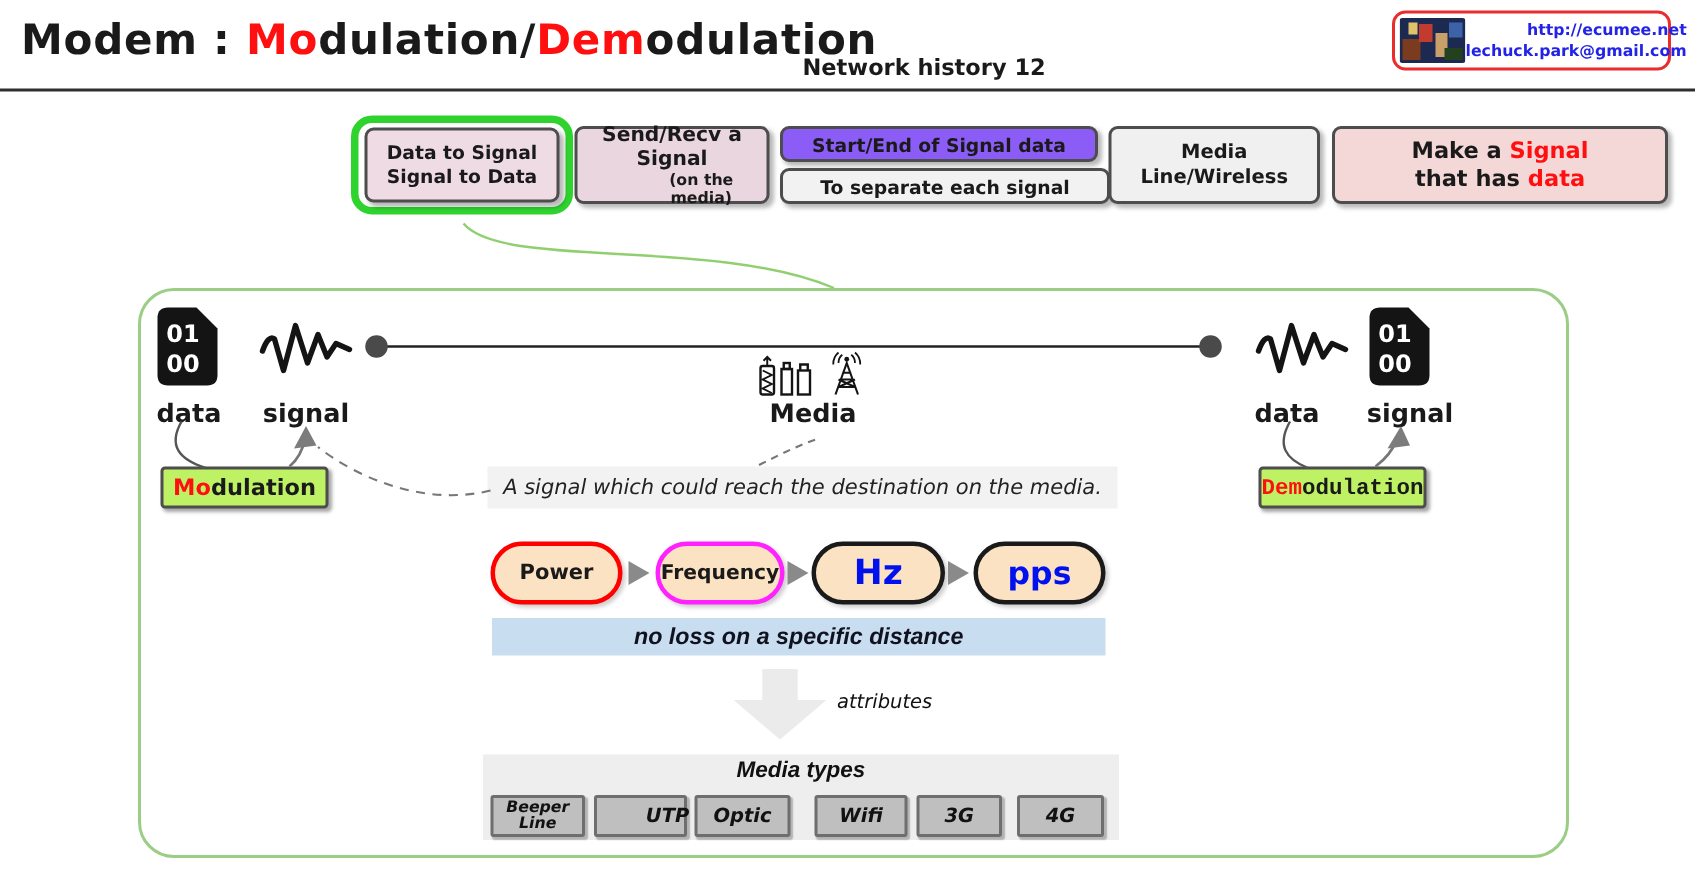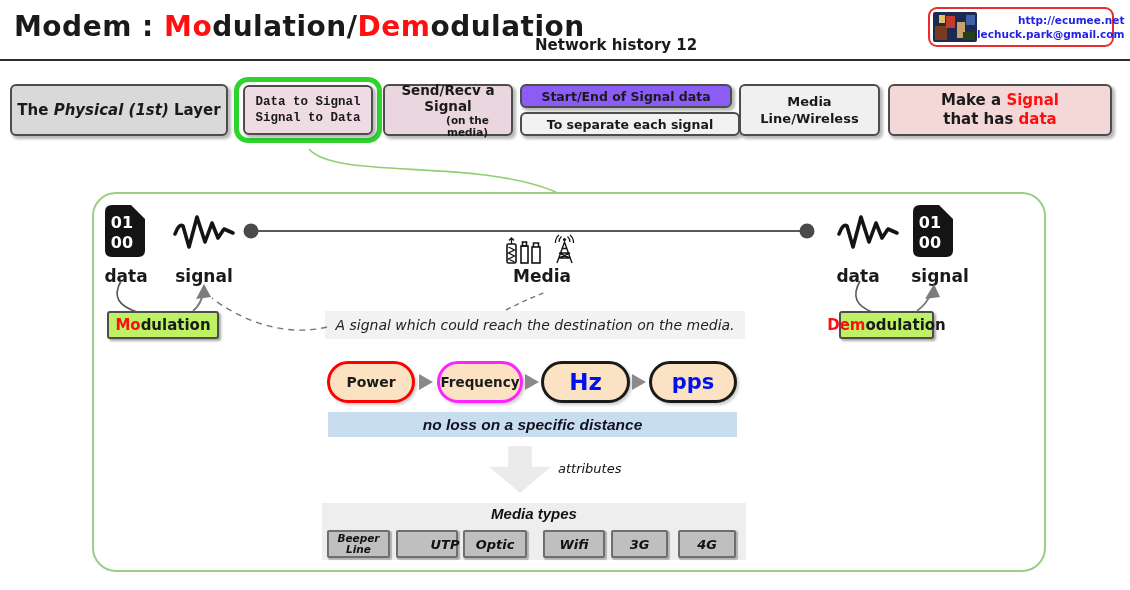--- a/index.html
+++ b/index.html
@@ -12,21 +12,21 @@
   .subtitle { position:absolute; left:535px; top:36px; font-size:15px; font-weight:bold; color:#1a1a1a; }
   .divider { position:absolute; left:0; top:59px; width:1130px; height:2px; background:#2e2e2e; }
   .contact { position:absolute; left:928px; top:7px; width:186px; height:40px; border:2px solid #e92c2c; border-radius:9px; background:#fff; display:flex; align-items:center; padding:2px 6px 2px 3px; }
   .contact .thumb { width:44px; height:30px; border-radius:2px; overflow:hidden; flex:0 0 auto; }
   .contact .lines { flex:1; text-align:right; color:#2323e8; font-weight:bold; font-size:10.5px; line-height:14px; white-space:nowrap; }
 
   
   .tbox { position:absolute; border:2.5px solid #4d4d4d; border-radius:6px; box-shadow:2.5px 2.5px 3px rgba(0,0,0,.28); display:flex; flex-direction:column; align-items:center; justify-content:center; text-align:center; color:#1a1a1a; font-weight:bold; }
   .tb1 { left:10px; top:84px; width:218px; height:52px; background:#d9d9d9; font-size:15px; }
   .ring { position:absolute; left:234px; top:77px; width:148px; height:66px; border:5px solid #2ed32e; border-radius:14px; }
-  .tb2 { left:243px; top:85px; width:130px; height:50px; background:#efdbe3; font-size:12.5px; line-height:16px;font-family:Liberation Mono, monospace; }
+  .tb2 { left:243px; top:85px; width:130px; height:50px; background:#efdbe3; font-size:12.5px; line-height:16px; }
   .tb3 { left:383px; top:84px; width:130px; height:52px; background:#e9d6de; }
   .tb3 .l1 { font-size:13.5px; } .tb3 .l2 { font-size:10.5px;margin-left:39px; }
   .tb4a { left:520px; top:84px; width:212px; height:24px; background:#8b5cf6; font-size:12.5px;align-items:center; }
   .tb4b { left:520px; top:112px; width:220px; height:24px; background:#f2f2f2; font-size:12.5px; }
   .tb5 { left:739px; top:84px; width:141px; height:52px; background:#f0f0f0; font-size:13px; line-height:17px; }
   .tb6 { left:888px; top:84px; width:224px; height:52px; background:#f4d7d7; font-size:15px; line-height:19px; }
   .tb6 .red, .modlab .red { color:#ff0f0f; }
 
   
   .container { position:absolute; left:92px; top:192px; width:954px; height:380px; border:2px solid #9bcd85; border-radius:24px; background:#fff; }
@@ -81,23 +81,20 @@
         <rect x="6" y="3" width="6" height="8" fill="#e0c26a"></rect>
         <rect x="30" y="20" width="12" height="8" fill="#23401f"></rect>
       </svg>
     </div>
     <div class="lines">
       <div>http://ecumee.net</div>
       <div>lechuck.park@gmail.com</div>
     </div>
   </div>
 
-  <div class="tbox tb1">
-    <div><span>The </span><i>Physical (1st)</i><span> Layer</span></div>
-  </div>
 
   <div class="ring"></div>
   <div class="tbox tb2">
     <div>Data to Signal</div>
     <div>Signal to Data</div>
   </div>
 
   <div class="tbox tb3">
     <div class="l1">Send/Recv a Signal</div>
     <div class="l2">(on the media)</div>
@@ -166,21 +163,21 @@
       <text x="18" y="24" text-anchor="middle" font-family="DejaVu Sans, sans-serif" font-weight="bold" font-size="16" fill="#ffffff"><tspan>01</tspan></text>
       <text x="18" y="44" text-anchor="middle" font-family="DejaVu Sans, sans-serif" font-weight="bold" font-size="16" fill="#ffffff"><tspan>00</tspan></text>
     </svg>
   </div>
   <div class="lbl" style="left:830px; top:266px; width:56px;">data</div>
   <div class="lbl" style="left:902px; top:266px; width:76px;">signal</div>
 
   <div class="modbox modlab" style="left:107px; top:311px; width:112px;">
     <span><span class="red">Mo</span><span>dulation</span></span>
   </div>
-  <div class="modbox modlab" style="left:839px; top:311px; width:95px;">
+  <div class="modbox modlab" style="left:839px; top:311px; width:112px;font-family:Liberation Mono, monospace;">
     <span><span class="red">Dem</span><span>odulation</span></span>
   </div>
 
   <div class="note">A signal which could reach the destination on the media.</div>
 
   <div class="badge b-power">Power</div>
   <div class="flow-arrow fa1"></div>
   <div class="badge b-freq">Frequency</div>
   <div class="flow-arrow fa2"></div>
   <div class="badge b-hz">Hz</div>

